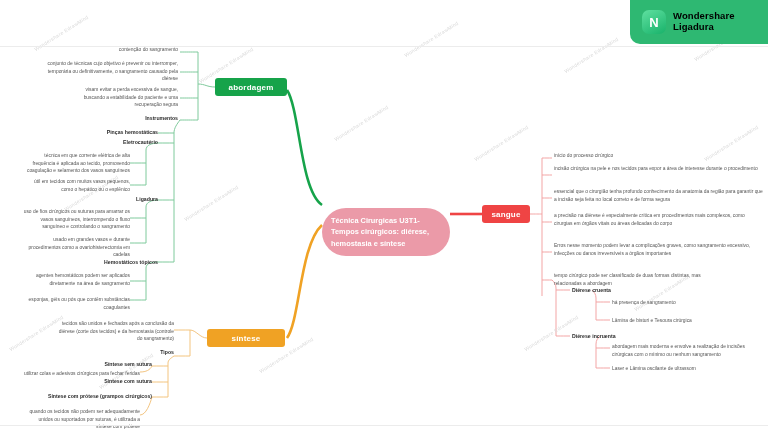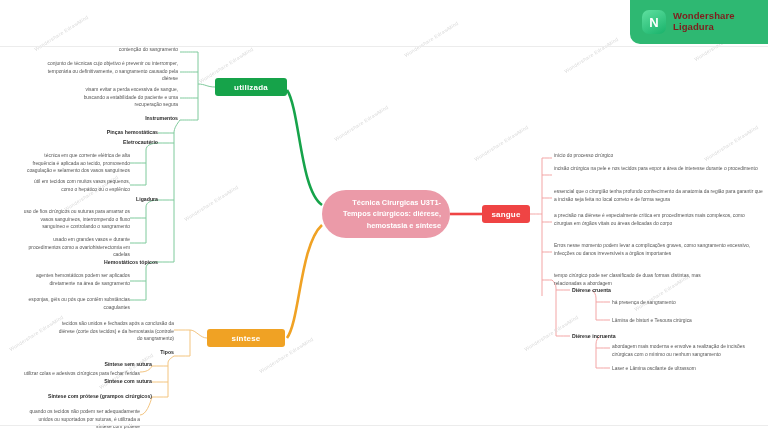--- a/index.html
+++ b/index.html
@@ -24,28 +24,28 @@
     position:absolute;right:0;top:0;width:138px;height:44px;
     background:#2eb872;border-radius:0 0 0 10px;
     display:flex;align-items:center;gap:7px;padding-left:12px;box-sizing:border-box;
   }
   .logo-mark{
     width:24px;height:24px;border-radius:7px;flex:0 0 auto;
     background:linear-gradient(150deg,#5fe0a0 0%,#18b26a 100%);
     display:flex;align-items:center;justify-content:center;
     color:#fff;font-size:13px;font-weight:bold;
   }
-  .logo-text{display:flex;flex-direction:column;line-height:1.15;color:#7f1d1d;}
+  .logo-text{display:flex;flex-direction:column;line-height:1.15;color:#000000;}
   .logo-text span{font-size:9.5px;font-weight:bold;letter-spacing:.1px;}
 
   
   .central{
-    position:absolute;left:322px;top:190px;width:128px;height:48px;
+    position:absolute;left:322px;top:208px;width:128px;height:48px;
     background:#eb9aa8;border-radius:24px;
-    display:flex;align-items:center;justify-content:center;text-align:right;
+    display:flex;align-items:center;justify-content:center;text-align:left;
     color:#ffffff;font-size:7.4px;font-weight:bold;line-height:1.55;
     padding:0 9px;box-sizing:border-box;
   }
 
   
   .pill{
     position:absolute;border-radius:3px;color:#fff;font-weight:bold;
     font-size:8px;display:flex;align-items:center;justify-content:center;
     letter-spacing:.2px;
   }
@@ -156,21 +156,21 @@
   <div class="logo-chip">
     <div class="logo-mark">N</div>
     <div class="logo-text">
       <span>Wondershare</span>
       <span>Ligadura</span>
     </div>
   </div>
 
   <div class="central">Técnica Cirurgicas U3T1- Tempos cirúrgicos: diérese, hemostasia e síntese</div>
 
-  <div class="pill pill-hemostasia">utilizada</div>
+  <div class="pill pill-hemostasia">abordagem</div>
   <div class="pill pill-sintese">síntese</div>
   <div class="pill pill-dierese">sangue</div>
 
   <div class="node r" style="left:40px;top:46px;width:138px;">contenção do sangramento</div>
   <div class="node r" style="left:40px;top:60px;width:138px;">conjunto de técnicas cujo objetivo é prevenir ou interromper, temporária ou definitivamente, o sangramento causado pela diérese</div>
   <div class="node r" style="left:66px;top:86px;width:112px;">visam evitar a perda excessiva de sangue, buscando a estabilidade do paciente e uma recuperação segura</div>
 
   <div class="node r bold" style="left:90px;top:114px;width:88px;">Instrumentos</div>
   <div class="node r bold" style="left:58px;top:128px;width:100px;">Pinças hemostáticas</div>
   <div class="node r bold" style="left:58px;top:138px;width:100px;">Eletrocautério</div>

